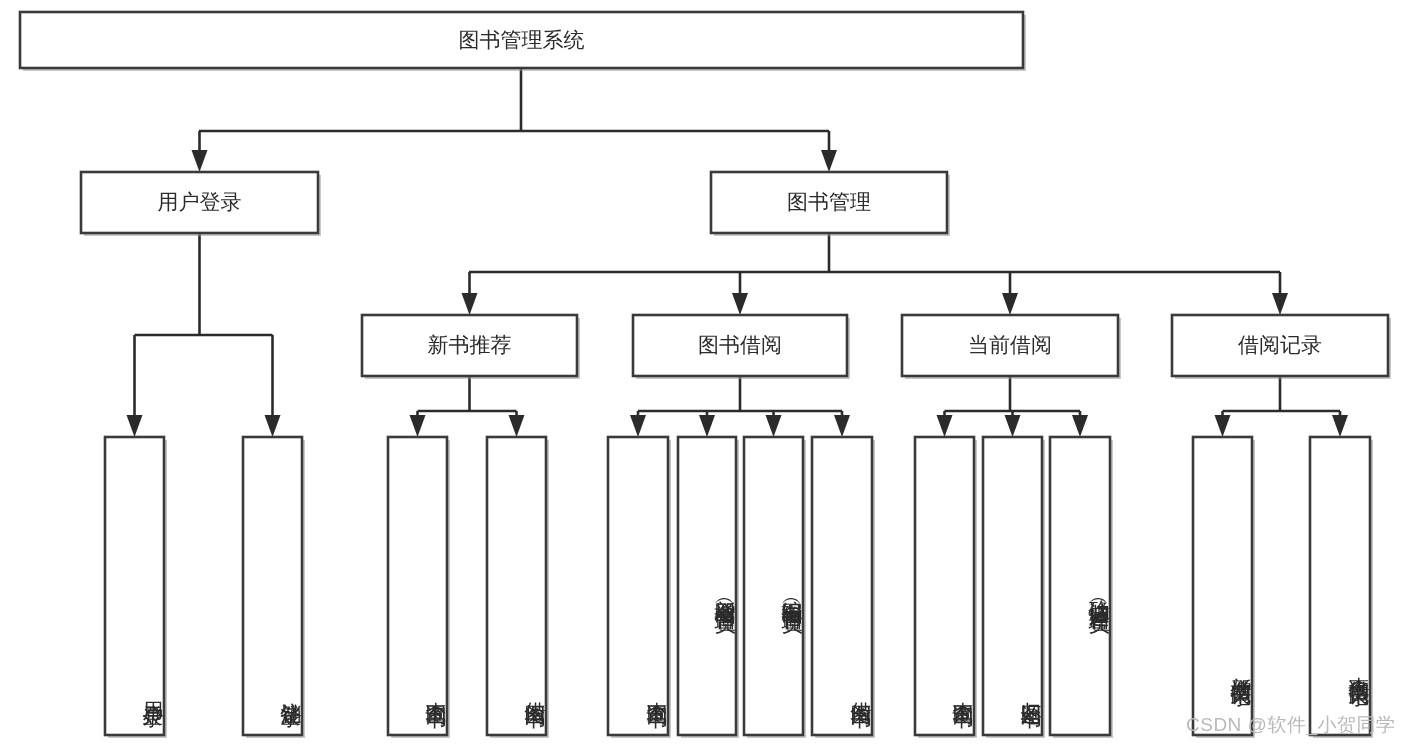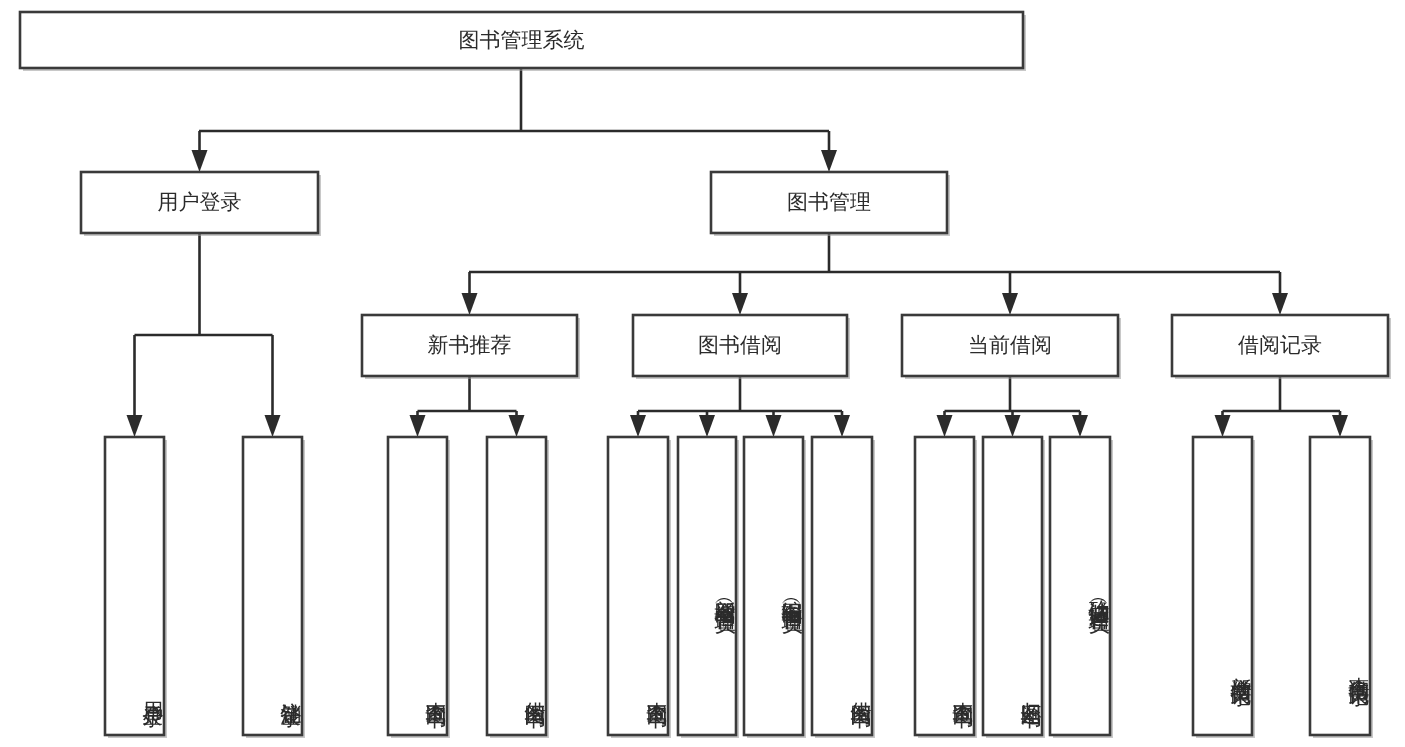--- a/index.html
+++ b/index.html
@@ -196,13 +196,14 @@
       <div class="vlabel" style="left: 608px; top: 437px; width: 60px; height: 298px; padding-top: 103px;">查询图书</div>
       <div class="vlabel" style="left: 678px; top: 437px; width: 58px; height: 298px; padding-top: 6px;">新增图书（管理员）</div>
       <div class="vlabel" style="left: 744px; top: 437px; width: 59px; height: 298px; padding-top: 6px;">编辑图书（管理员）</div>
       <div class="vlabel" style="left: 812px; top: 437px; width: 60px; height: 298px; padding-top: 103px;">借阅图书</div>
       <div class="vlabel" style="left: 915px; top: 437px; width: 59px; height: 298px; padding-top: 103px;">查询图书</div>
       <div class="vlabel" style="left: 983px; top: 437px; width: 59px; height: 298px; padding-top: 103px;">归还图书</div>
       <div class="vlabel" style="left: 1050px; top: 437px; width: 60px; height: 298px; padding-top: 6px;">确认归还（管理员）</div>
       <div class="vlabel" style="left: 1193px; top: 437px; width: 59px; height: 298px; padding-top: 80px;">新增借阅记录</div>
       <div class="vlabel" style="left: 1310px; top: 437px; width: 60px; height: 298px; padding-top: 80px;">查询借阅记录</div>
     </div>
+  <div class="watermark-text" id="watermark" style="left:1186px; top:712px;">CSDN @软件_小贺同学</div>
 </div>
 
 </body></html>

